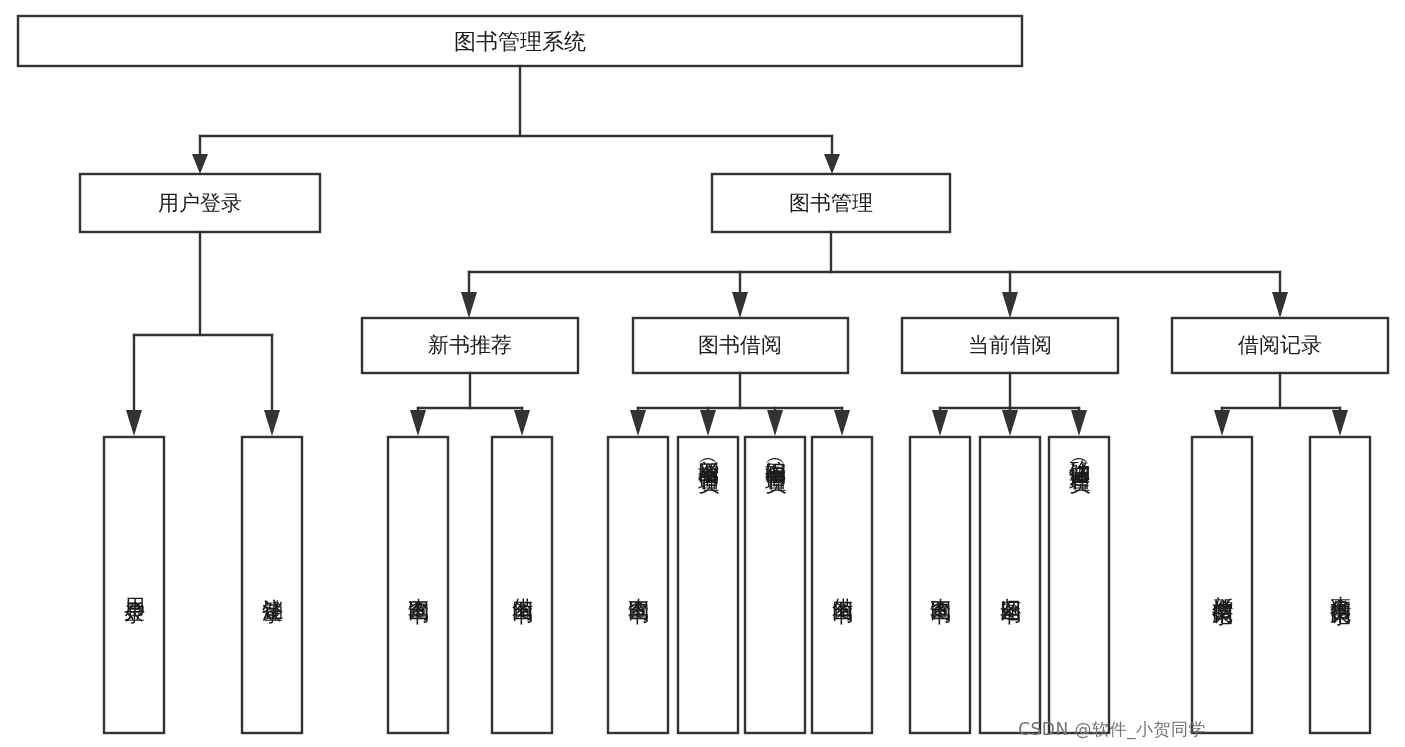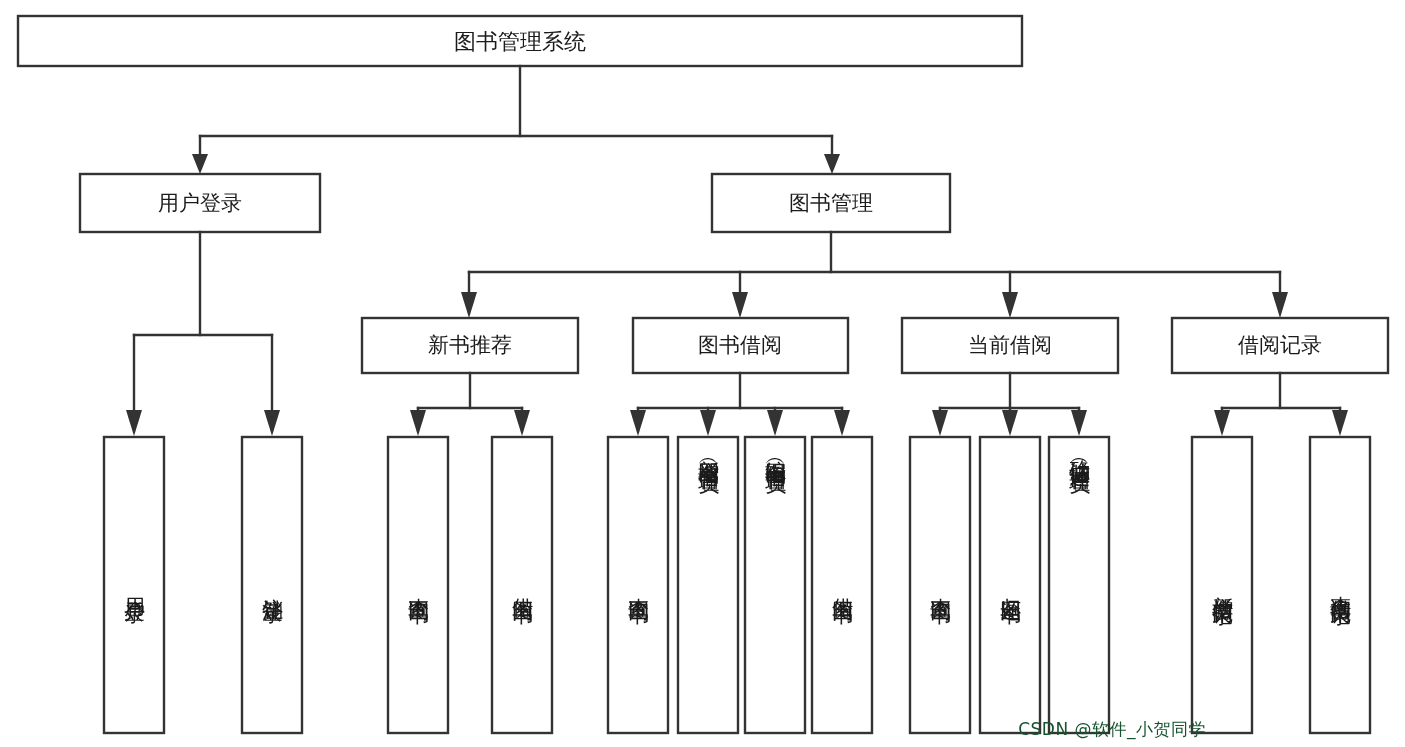--- a/index.html
+++ b/index.html
@@ -72,21 +72,21 @@
     letter-spacing: 2px;
     color: #1b1b1b;
     white-space: nowrap;
   }
   #watermark {
     position: absolute;
     right: 8px;
     bottom: 6px;
     font-family: "DejaVu Sans", "Liberation Sans", sans-serif;
     font-size: 17px;
-    color: #14532d;
+    color: #737373;
     letter-spacing: 0.5px;
     white-space: nowrap;
   }
 </style>
 </head>
 <body>
 
 <div id="diagram-root">
 
   <svg class="diagram-canvas" viewBox="0 0 1405 747">

